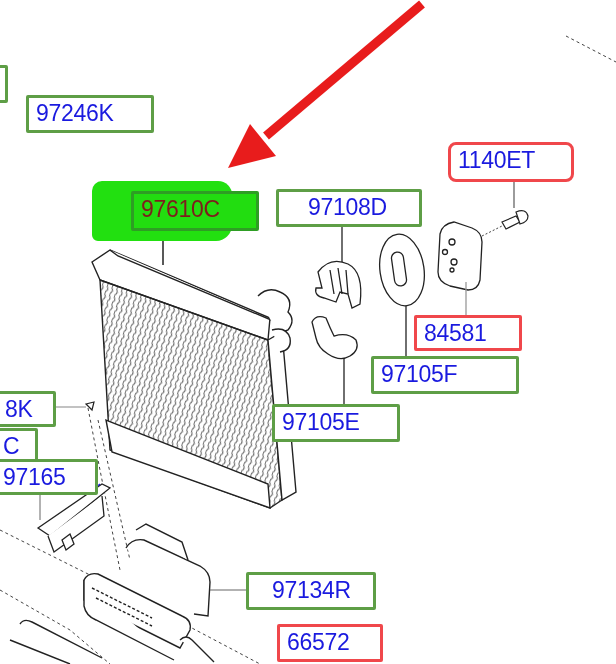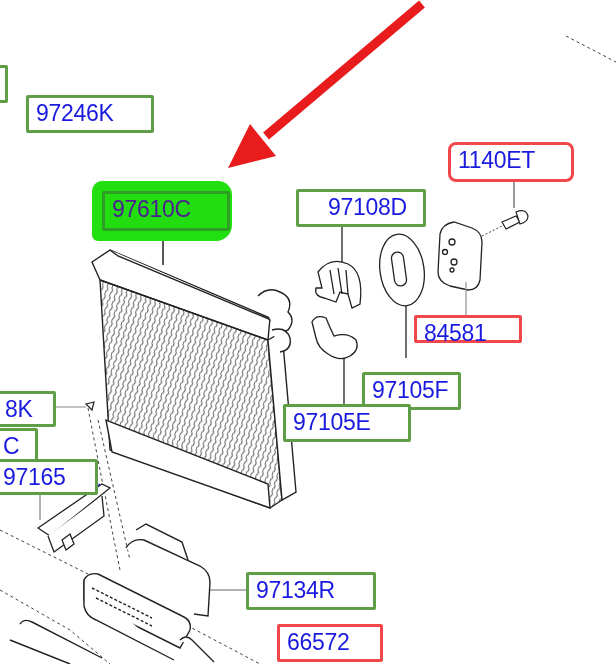--- a/index.html
+++ b/index.html
@@ -5,21 +5,21 @@
     html, body { margin: 0; padding: 0; background: #ffffff; }
     body { width: 616px; height: 664px; position: relative; overflow: hidden;
            font-family: "Liberation Sans", sans-serif; }
     #canvas { position: absolute; left: 0; top: 0; width: 616px; height: 664px; }
     .callout { position: absolute; box-sizing: border-box; background: #ffffff;
                border: 3px solid #5e9e46; border-radius: 2px;
                font-family: "Liberation Sans", sans-serif; font-size: 23px;
                line-height: 1; color: #1a1adf; padding: 4px 6px 0 7px;
                white-space: nowrap; cursor: pointer; letter-spacing: -0.3px; }
     .callout.red { border-color: #f0474b; }
-    .callout.highlight { background: #22dd10; border-color: #2e9e24; color: #4c1d95; }
+    .callout.highlight { background: #22dd10; border-color: #2e9e24; color: #7f1d1d; margin-left: 29px; }
     .hl-blob { position: absolute; background: #22e010; border-radius: 10px 14px 16px 6px; }
   </style>
 </head>
 <body>
 
 <svg id="canvas" viewBox="0 0 616 664" xmlns="http://www.w3.org/2000/svg">
   <defs>
     <pattern id="fins" patternUnits="userSpaceOnUse" width="5" height="8" patternTransform="rotate(18)">
       <path d="M1 0 Q3 2 1 4 Q-1 6 1 8" stroke="#333" stroke-width="0.9" fill="none"></path>
     </pattern>
@@ -107,31 +107,31 @@
   </g>
 </svg>
 
 <div class="hl-blob" style="left:92px;top:181px;width:140px;height:60px;"></div>
 
 <div class="callout" style="left:2px;top:95px;width:128px;height:38px;margin-left:24px;">97246K</div>
 <div class="callout" style="left:-10px;top:65px;width:18px;height:38px;padding:0;"></div>
 
 <div class="callout highlight" style="left:102px;top:191px;width:128px;height:40px;">97610C</div>
 
-<div class="callout" style="left:296px;top:189px;width:130px;height:38px;padding-left:29px;">97108D</div>
+<div class="callout" style="left:276px;top:189px;width:146px;height:38px;padding-left:29px;">97108D</div>
 
 <div class="callout red" style="left:448px;top:142px;width:126px;height:40px;border-radius:8px;">1140ET</div>
 
-<div class="callout red" style="left:414px;top:315px;width:108px;height:28px;">84581</div>
+<div class="callout red" style="left:414px;top:315px;width:108px;height:36px;">84581</div>
 
-<div class="callout" style="left:362px;top:356px;width:99px;height:38px;margin-top:16px;">97105F</div>
+<div class="callout" style="left:371px;top:356px;width:148px;height:38px;">97105F</div>
 
-<div class="callout" style="left:283px;top:404px;width:128px;height:38px;">97105E</div>
+<div class="callout" style="left:272px;top:404px;width:128px;height:38px;">97105E</div>
 
 <div class="callout" style="left:-4px;top:391px;width:60px;height:36px;padding-left:6px;">8K</div>
 
 <div class="callout" style="left:-6px;top:428px;width:44px;height:34px;padding-left:6px;">C</div>
 
 <div class="callout" style="left:-6px;top:459px;width:104px;height:36px;padding-left:6px;">97165</div>
 
-<div class="callout" style="left:246px;top:572px;width:130px;height:38px;">97134R</div>
+<div class="callout" style="left:246px;top:572px;width:130px;height:38px;text-align:center;">97134R</div>
 
 <div class="callout red" style="left:277px;top:624px;width:106px;height:38px;">66572</div>
 
 </body></html>

